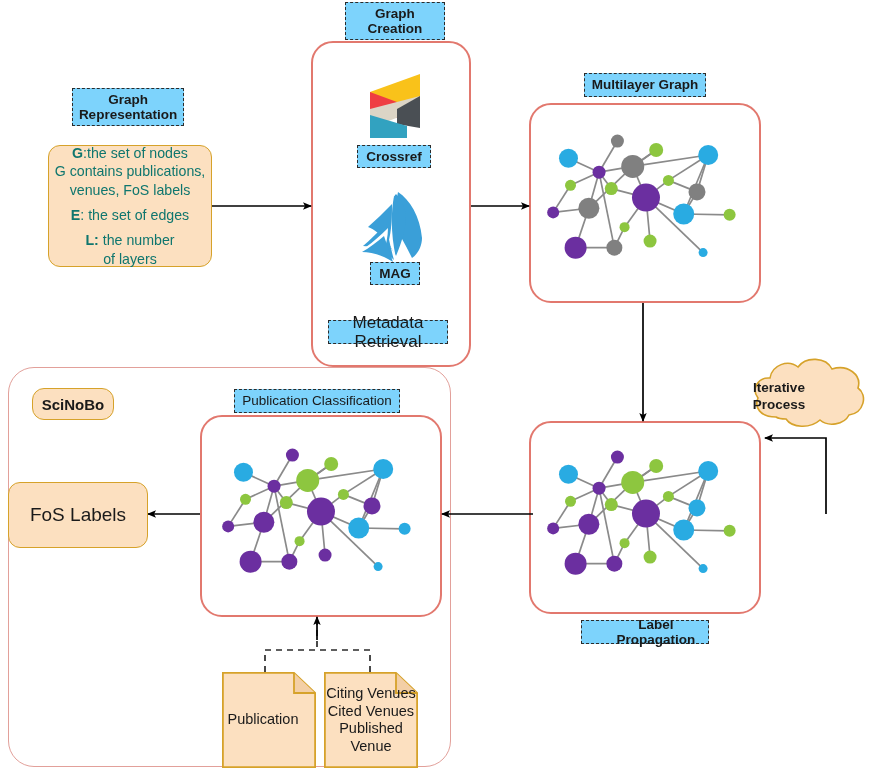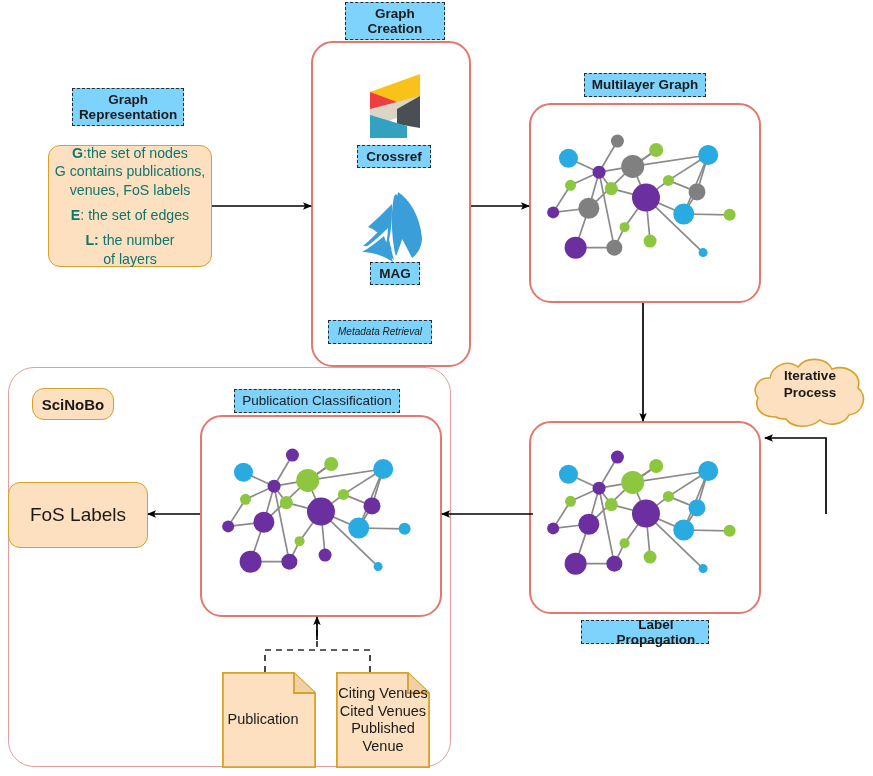--- a/index.html
+++ b/index.html
@@ -112,21 +112,21 @@
     <path d="M36,6 C27,16 18,26 9,34 C9,34 16,36 22,42 C28,48 34,58 38,68 C34,50 32,28 36,6 Z" fill="#ffffff"></path>
     <path d="M34,14 C26,22 18,30 10,37 C16,39 24,45 30,54 C34,40 34,26 34,14 Z" fill="#3a9fd8"></path>
     <path d="M28,34 C20,42 12,50 5,56 C14,56 26,60 36,70 C32,56 30,44 28,34 Z" fill="#3a9fd8"></path>
     <path d="M30,38 C23,45 15,52 8,57 C8,57 18,58 26,63 C28,54 30,46 30,38 Z" fill="#ffffff"></path>
     <path d="M26,46 C19,52 11,58 4,62 C13,62 25,65 35,72 C31,60 28,52 26,46 Z" fill="#3a9fd8"></path>
   </svg>
   <div class="abs tag bold" style="left:370px;top:262px;width:50px;height:23px;font-size:13.5px;">
     <span>MAG</span>
   </div>
 
-  <div class="abs tag" style="left:328px;top:320px;width:104px;height:24px;font-size:10px;font-style:italic;">
+  <div class="abs tag" style="left:328px;top:320px;width:120px;height:24px;font-size:17px;">
     <span>Metadata Retrieval</span>
   </div>
 
   <div class="abs tag bold" style="left:584px;top:73px;width:122px;height:24px;font-size:13.5px;">
     <span>Multilayer Graph</span>
   </div>
   <div class="abs procbox" style="left:529px;top:103px;width:232px;height:200px;">
     <svg class="abs net" style="left:14px;top:18px;width:204px;height:164px;" viewBox="0 0 204 164">
         <line x1="23.46" y1="35.26" x2="54.06" y2="49.199999999999996" class="edge"></line>
         <line x1="72.42" y1="18.04" x2="54.06" y2="49.199999999999996" class="edge"></line>
@@ -235,21 +235,21 @@
   </div>
   <div class="abs tag bold" style="left:581px;top:620px;width:128px;height:24px;font-size:13.5px;padding-left:28px;">
     <span>Label Propagation</span>
   </div>
 
   <svg class="abs" style="left:750px;top:355px;width:120px;height:78px;z-index:24;" viewBox="0 0 120 78">
     <path d="M26,62 C10,62 4,52 8,43 C1,34 8,22 20,23 C22,10 38,4 48,12
              C56,1 76,2 82,14 C98,9 112,20 108,33 C118,40 114,58 99,60
              C94,70 78,72 70,65 C60,74 42,73 36,64 C33,64 29,64 26,62 Z" fill="#fce0c0" stroke="#d6a22a" stroke-width="1.6"></path>
   </svg>
-  <div class="abs" style="left:757px;top:368px;width:106px;height:46px;display:flex;align-items:flex-start;
+  <div class="abs" style="left:726px;top:368px;width:106px;height:46px;display:flex;align-items:flex-end;
               justify-content:center;text-align:center;font-size:13.5px;font-weight:bold;
               line-height:1.25;z-index:25;">
     <span>Iterative Process</span>
   </div>
 
   <div class="abs tag" style="left:234px;top:389px;width:166px;height:24px;font-size:13.5px;">
     <span>Publication Classification</span>
   </div>
   <div class="abs procbox" style="left:200px;top:415px;width:242px;height:202px;">
     <svg class="abs net" style="left:17px;top:20px;width:206px;height:164px;" viewBox="0 0 204 164">
@@ -310,21 +310,21 @@
   </div>
 
   <div class="abs docshape" style="left:222px;top:672px;width:82px;height:96px;">
     <svg style="position:absolute;left:0;top:0;width:94px;height:96px;" viewBox="0 0 94 96">
       <path d="M0.9,0.9 L72,0.9 L93.1,21 L93.1,95.1 L0.9,95.1 Z" fill="#fce0c0" stroke="#d6a22a" stroke-width="1.8"></path>
       <path d="M72,0.9 L72,21 L93.1,21" fill="#f3cfa6" stroke="#d6a22a" stroke-width="1.8"></path>
     </svg>
     <div class="doctext">Publication</div>
   </div>
 
-  <div class="abs docshape" style="left:324px;top:672px;width:94px;height:96px;margin-left:12px;">
+  <div class="abs docshape" style="left:324px;top:672px;width:94px;height:96px;">
     <svg style="position:absolute;left:0;top:0;width:94px;height:96px;" viewBox="0 0 94 96">
       <path d="M0.9,0.9 L72,0.9 L93.1,21 L93.1,95.1 L0.9,95.1 Z" fill="#fce0c0" stroke="#d6a22a" stroke-width="1.8"></path>
       <path d="M72,0.9 L72,21 L93.1,21" fill="#f3cfa6" stroke="#d6a22a" stroke-width="1.8"></path>
     </svg>
     <div class="doctext" style="white-space:pre-line;">Citing Venues
 Cited Venues
 Published
 Venue</div>
   </div>
 

